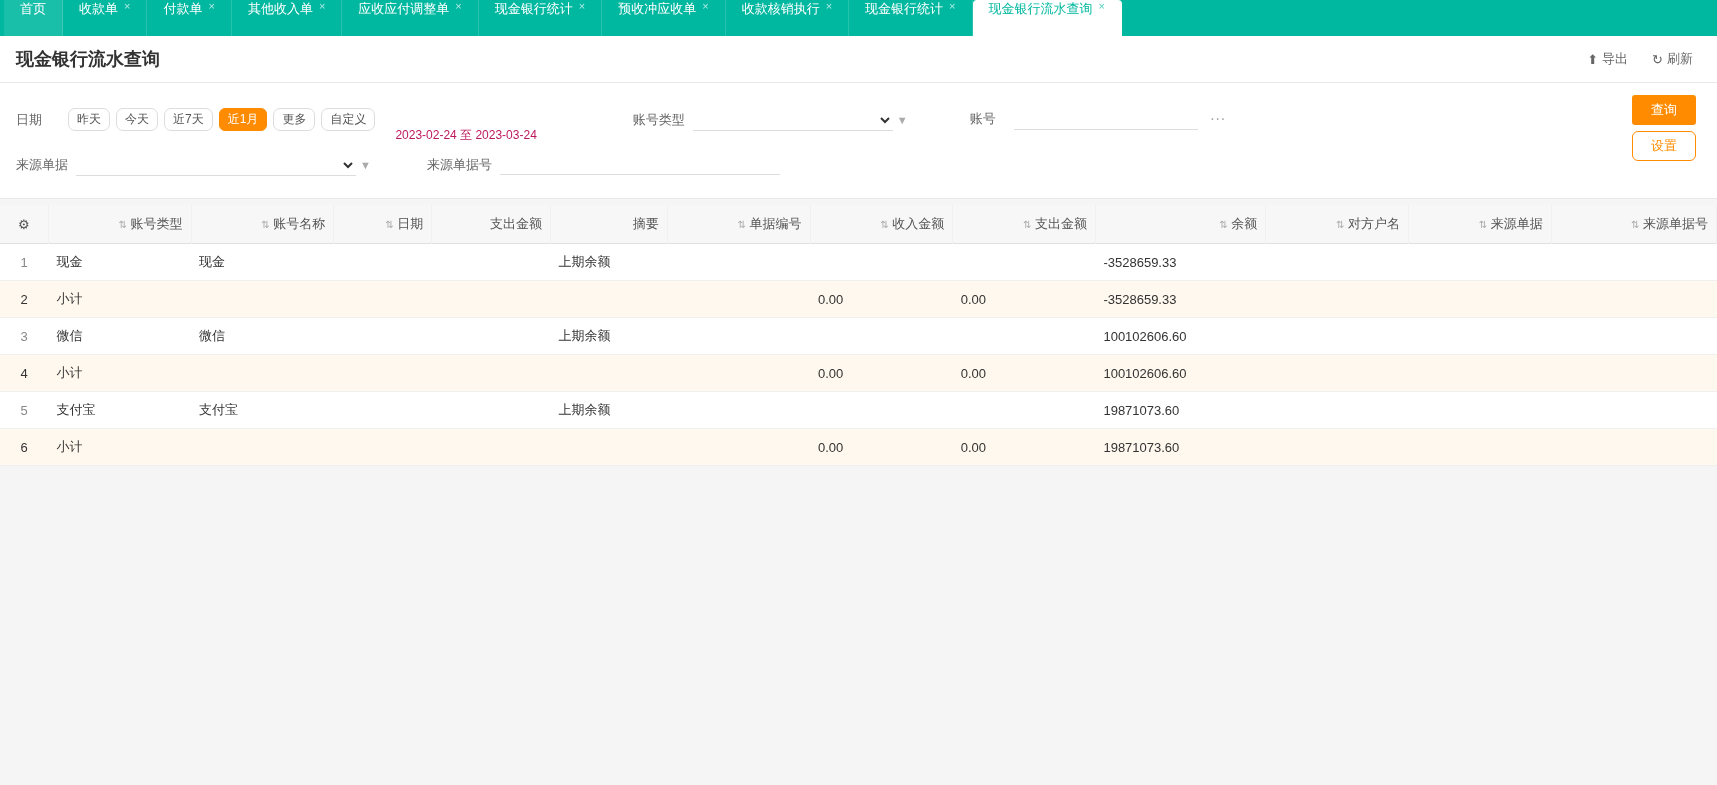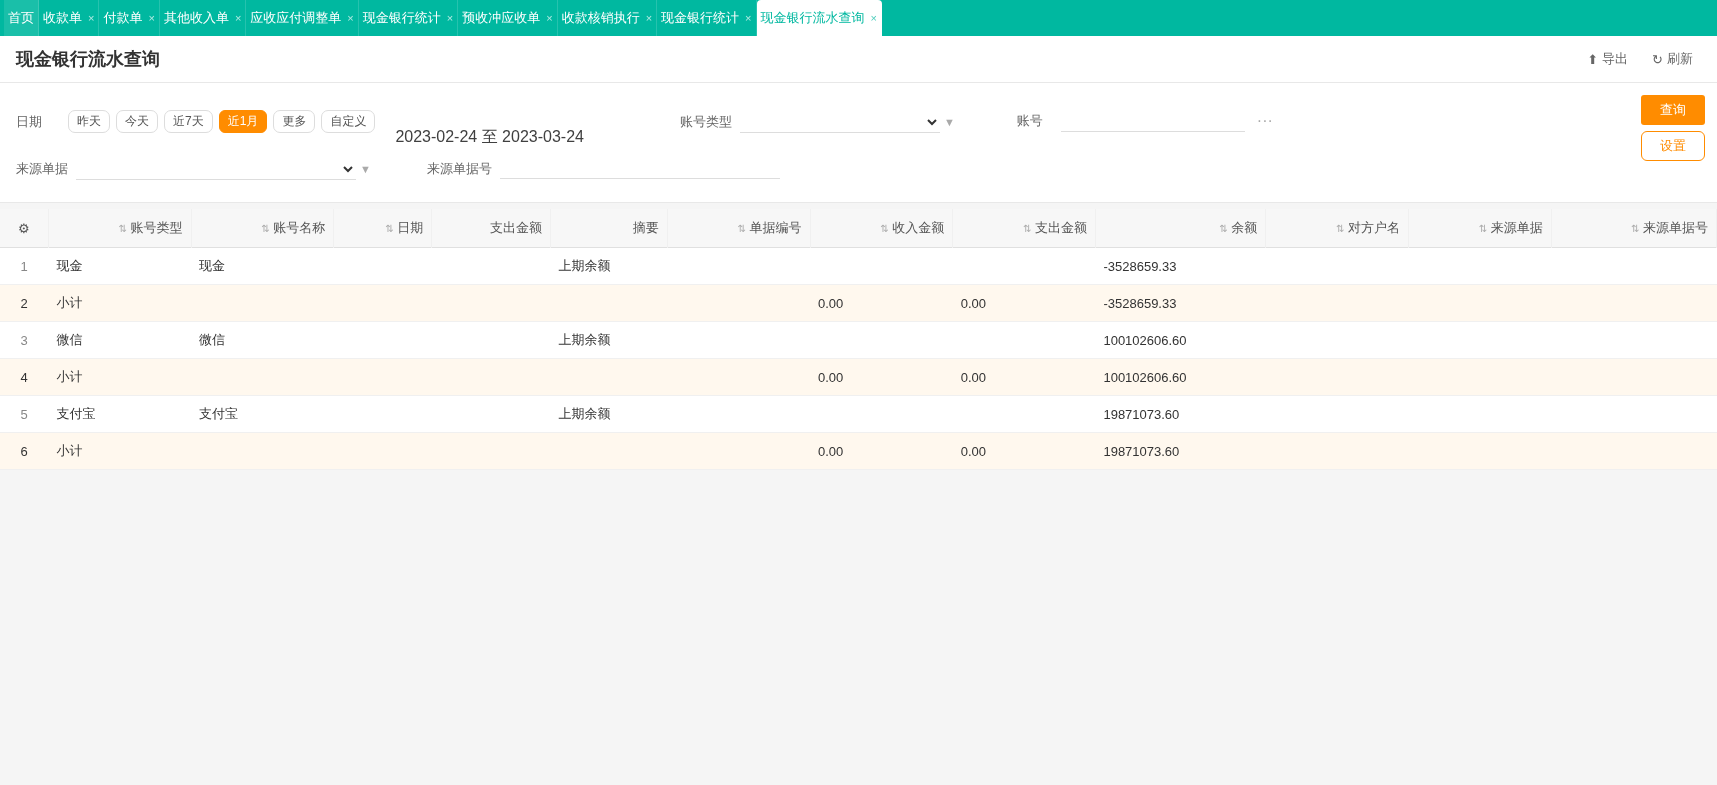--- a/index.html
+++ b/index.html
@@ -9,24 +9,24 @@
     .top-nav {
       background: #00b8a0;
       display: flex;
       align-items: center;
       height: 36px;
       padding: 0 4px;
       overflow: hidden;
     }
     .nav-item {
       color: #fff;
-      padding: 0 4px;
+      padding: 0 16px;
       height: 36px;
       display: flex;
-      align-items: center;
+      align-items: flex-start;
       cursor: pointer;
       white-space: nowrap;
       font-size: 13px;
       border-right: 1px solid rgba(255,255,255,0.15);
     }
     .nav-item.active { background: #fff; color: #00b8a0; border-radius: 4px 4px 0 0; }
     .nav-item .close-x { margin-left: 6px; opacity: 0.7; font-size: 11px; }
     .nav-home { background: rgba(255,255,255,0.1); }
 
     
@@ -71,21 +71,21 @@
       color: #555;
       cursor: pointer;
       font-size: 12px;
     }
     .date-btn.active {
       background: #ff8c00;
       color: #fff;
       border-color: #ff8c00;
       border-radius: 6px;
     }
-    .date-range { color: #404040; font-size: 16px; margin-left: 4px; margin-top: 32px; }
+    .date-range { color: #be185d; font-size: 12px; margin-left: 4px; margin-top: 32px; }
     .filter-select {
       border: none;
       border-bottom: 1px solid #ddd;
       padding: 2px 4px;
       min-width: 200px;
       outline: none;
       background: transparent;
       color: #333;
     }
     .filter-input {
@@ -120,21 +120,21 @@
     }
     .collapse-bar {
       text-align: center;
       padding: 6px 0 2px 0;
       color: #00b8a0;
       cursor: pointer;
       font-size: 12px;
     }
     .action-buttons {
       position: absolute;
-      right: 12px;
+      right: 21px;
       top: 12px;
       display: flex;
       flex-direction: column;
       gap: 6px;
     }
     .btn-query {
       background: #ff8c00;
       color: #fff;
       border: none;
       padding: 6px 18px;

